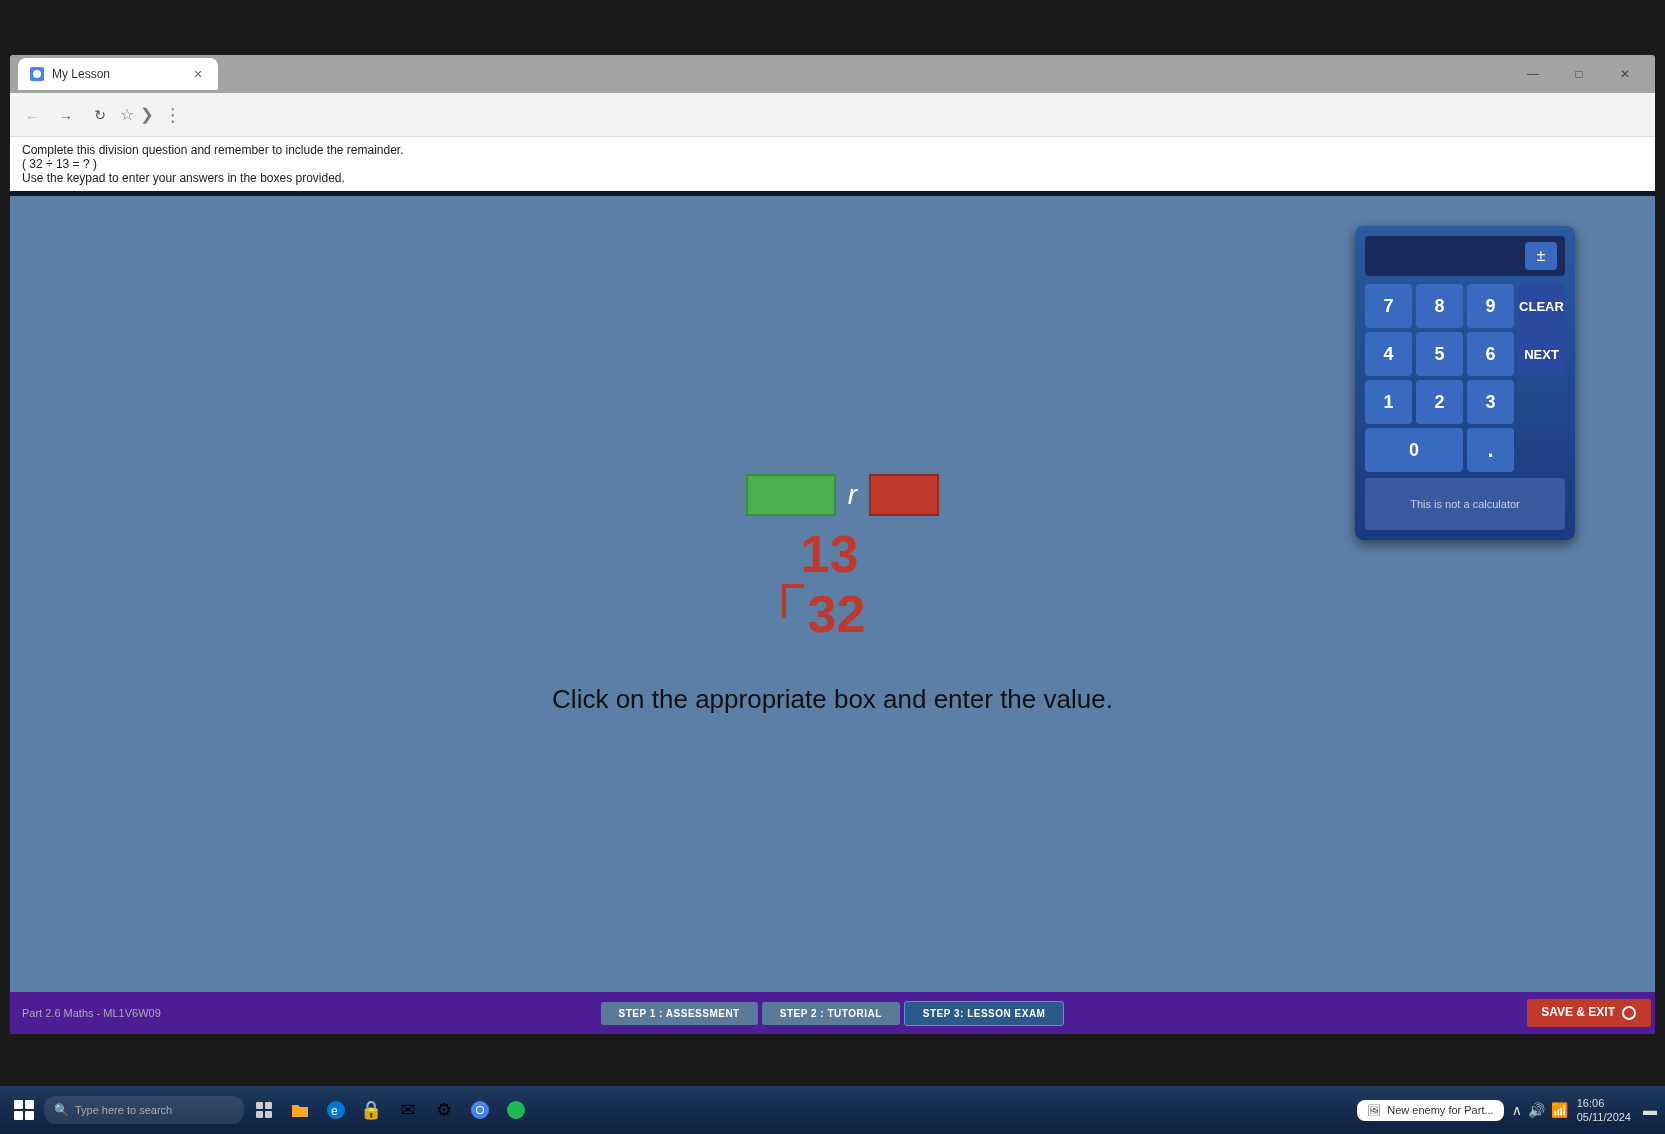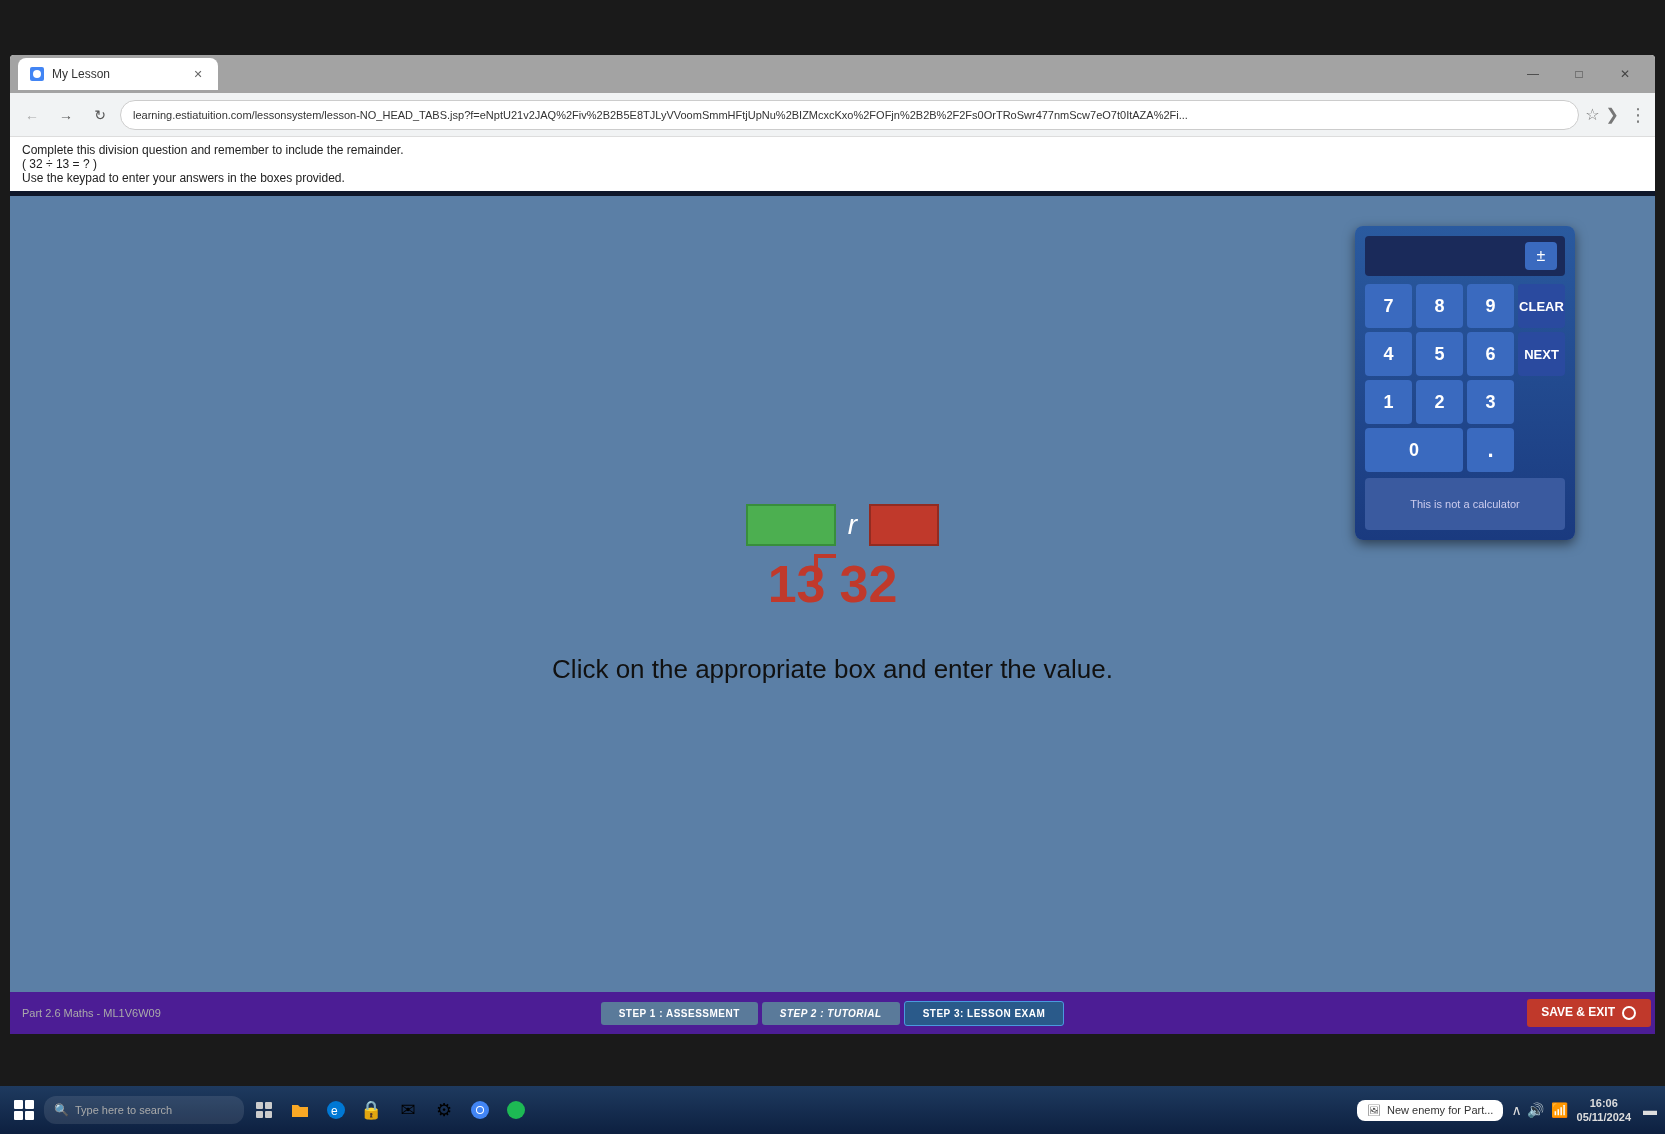--- a/index.html
+++ b/index.html
@@ -225,20 +225,21 @@
       cursor: pointer;
     }
 
     .division-display {
       display: flex;
       align-items: center;
       font-size: 52px;
       font-weight: bold;
       color: #c0392b;
       position: relative;
+      flex-direction: column;
     }
 
     .divisor {
       margin-right: 6px;
     }
 
     .division-bracket {
       position: relative;
       display: flex;
       align-items: center;
@@ -373,21 +374,20 @@
     }
 
     .step-btn.assessment {
       background: #5a7a9a;
       color: #fff;
     }
 
     .step-btn.tutorial {
       background: #5a7a9a;
       color: #fff;
-      font-style: italic;
     }
 
     .step-btn.exam {
       background: #2a5a8a;
       color: #fff;
       border: 1px solid #4a9adf;
     }
 
     .save-exit-btn {
       position: absolute;
@@ -479,23 +479,22 @@
       font-size: 11px;
     }
 
     .system-tray {
       display: flex;
       align-items: center;
       gap: 6px;
     }
 
     .time-display {
-      text-align: center;
+      text-align: left;
       line-height: 1.3;
-      font-weight: bold;
     }
 
     
     .notif-bubble {
       background: #fff;
       border-radius: 8px;
       padding: 4px 10px;
       font-size: 11px;
       color: #333;
       display: flex;
@@ -524,23 +523,20 @@
         <div class="win-btn">—</div>
         <div class="win-btn">□</div>
         <div class="win-btn close">✕</div>
       </div>
     </div>
 
     <div class="address-bar">
       <div class="nav-btn disabled">←</div>
       <div class="nav-btn">→</div>
       <div class="nav-btn">↻</div>
-      <div class="url-bar">
-        <span>learning.estiatuition.com/lessonsystem/lesson-NO_HEAD_TABS.jsp?f=eNptU21v2JAQ%2Fiv%2B2B5E8TJLyVVoomSmmHFtjUpNu%2BIZMcxcKxo%2FOFjn%2B2B%2F2Fs0OrTRoSwr477nmScw7eO7t0ItAZA%2Fi...</span>
-      </div>
       <span class="star-icon">☆</span>
       <span style="color:#777;font-size:16px;cursor:pointer;">❯</span>
       <span style="color:#777;font-size:18px;cursor:pointer;margin-left:4px;">⋮</span>
     </div>
 
 
     <div class="instructions">
       <div>Complete this division question and remember to include the remainder.</div>
       <div>( 32 ÷ 13 = ? )</div>
       <div>Use the keypad to enter your answers in the boxes provided.</div>

